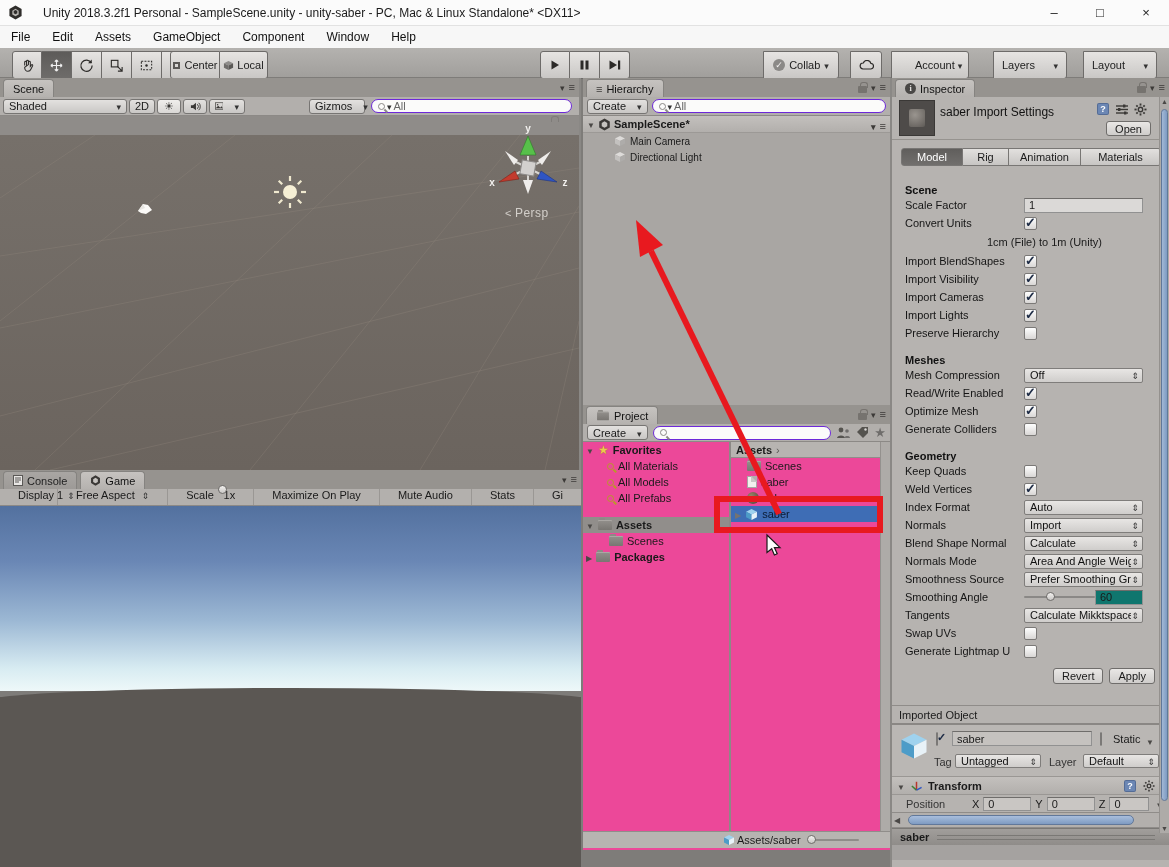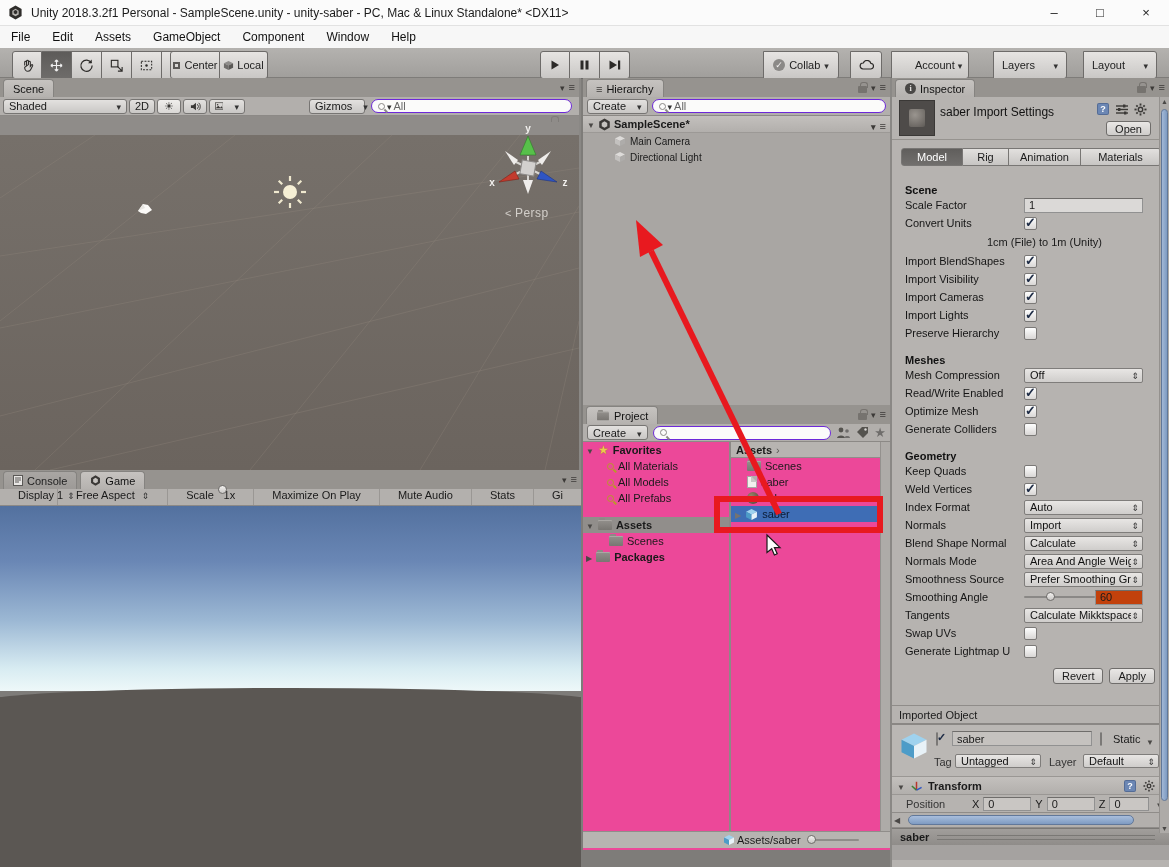--- a/index.html
+++ b/index.html
@@ -2,21 +2,21 @@
 <html><head>
 <meta charset="utf-8">
 <style>
 *{box-sizing:border-box;margin:0;padding:0}
 html,body{width:1169px;height:867px}
 body{position:relative;font-family:"Liberation Sans",sans-serif;font-size:11px;color:#1a1a1a;background:#7e7c79;overflow:hidden}
 .abs{position:absolute}
 .row{display:flex;align-items:center}
 
 #titlebar{left:0;top:0;width:1169px;height:26px;background:#fbfbfb;border-bottom:1px solid #e2e2e2;display:flex;align-items:center}
-#titlebar .ttl{font-size:12px;color:#1b1b1b;margin-left:8px;white-space:nowrap}
+#titlebar .ttl{font-size:12px;color:#1b1b1b;margin-left:20px;white-space:nowrap}
 .winbtn{width:46px;height:26px;display:flex;align-items:center;justify-content:center;font-size:13px;color:#222}
 #menubar{left:0;top:26px;width:1169px;height:22px;background:#f7f7f7;display:flex;align-items:center}
 .menuitem{padding:0 11px;font-size:12px;color:#111;height:22px;display:flex;align-items:center}
 
 #toolbar{left:0;top:48px;width:1169px;height:30px;background:linear-gradient(#b4b2af,#a19f9c);border-bottom:1px solid #7e7c79}
 .tbtn{height:28px;background:linear-gradient(#e6e4e2,#c9c7c5);border:1px solid #6d6b69;border-left:none;display:inline-flex;align-items:center;justify-content:center;gap:3px;font-size:11px;color:#222}
 .tbtn.first{border-left:1px solid #6d6b69;border-radius:3px 0 0 3px}
 .tbtn.last{border-radius:0 3px 3px 0}
 .tbtn.active{background:linear-gradient(#5d5b59,#6e6c6a);color:#fff}
 .tbtn.active svg *{stroke:#f0f0f0}
@@ -719,21 +719,21 @@
       <span class="ddc">
         <span class="val">Prefer Smoothing Group</span>
         <span class="udarrow"></span>
       </span>
     </div>
   <div class="irow">
       <span class="ilab">Smoothing Angle</span>
       <span class="sliderline" style="width:72px">
         <span class="knob" style="left:22px"></span>
       </span>
-      <span class="ifield" style="flex:none;width:48px;margin-left:0;background:#c2410c">60</span>
+      <span class="ifield" style="flex:none;width:48px;margin-left:0;background:#0f766e">60</span>
     </div>
   <div class="irow">
       <span class="ilab">Tangents</span>
       <span class="ddc">
         <span class="val">Calculate Mikktspace</span>
         <span class="udarrow"></span>
       </span>
     </div>
   <div class="irow">
       <span class="ilab">Swap UVs</span>

